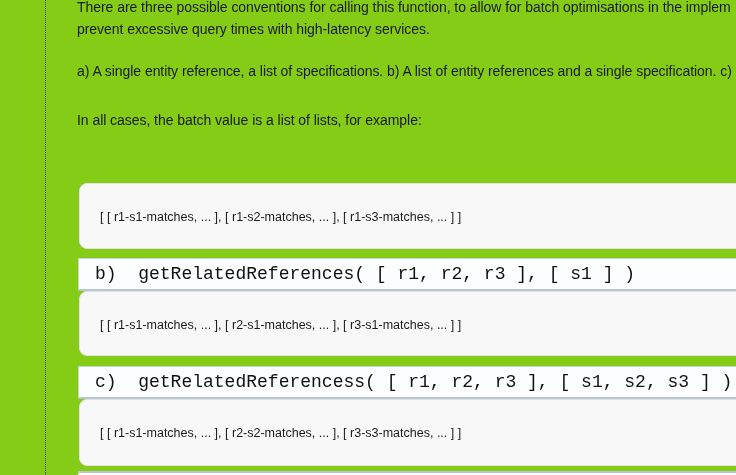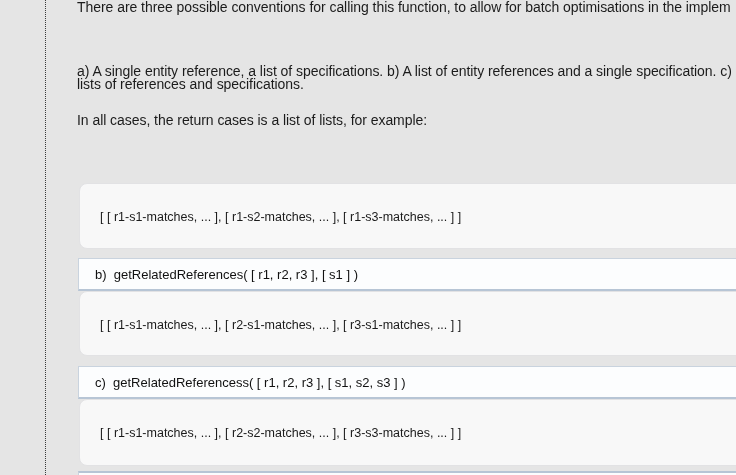--- a/index.html
+++ b/index.html
@@ -1,21 +1,21 @@
 <!DOCTYPE html>
 <html><head>
 <meta charset="utf-8">
 <style>
   html, body { margin: 0; padding: 0; background: #ffffff; }
   .viewport {
     position: relative;
     width: 736px;
     height: 475px;
     overflow: hidden;
-    background: #e5e5e5;
+    background: #84cc16;
     font-family: "Liberation Sans", sans-serif;
     color: #1b1b1b;
   }
   .dotted-line {
     position: absolute;
     left: 45px;
     top: 0;
     height: 475px;
     width: 0;
     border-left: 1px dotted #3a3a3a;
@@ -54,22 +54,22 @@
     height: 30px;
     background: #fcfdfe;
     border: 1px solid #c9d3de;
     border-bottom: 2px solid #b7c5d5;
     box-sizing: content-box;
     display: flex;
     align-items: center;
   }
   .call-box .mono {
     padding-left: 16px;
-    font-family: Liberation Sans, sans-serif;
-    font-size: 13px;
+    font-family: Liberation Mono, monospace;
+    font-size: 18px;
     white-space: pre;
     color: #111111;
   }
   .partial-box {
     position: absolute;
     left: 78px;
     top: 471px;
     width: 1000px;
     height: 12px;
     background: #fcfdfe;
@@ -79,25 +79,25 @@
   }
 </style>
 </head>
 <body>
 
 <div class="viewport">
 
   <div class="dotted-line"></div>
 
   <div class="txt" style="top:-4px;">There are three possible conventions for calling this function, to allow for batch optimisations in the implem</div>
+  <div class="txt" style="top:18px;">prevent excessive query times with high-latency services.</div>
 
   <div class="txt" style="top:60px;">a) A single entity reference, a list of specifications. b) A list of entity references and a single specification. c)</div>
-  <div class="txt" style="top:73px;">lists of references and specifications.</div>
 
-  <div class="txt" style="top:109px;">In all cases, the return cases is a list of lists, for example:</div>
+  <div class="txt" style="top:109px;">In all cases, the batch value is a list of lists, for example:</div>
 
 
   <div class="result-block" style="top:183px; height:66px;">
     <div class="code-line">[ [ r1-s1-matches, ... ], [ r1-s2-matches, ... ], [ r1-s3-matches, ... ] ]</div>
   </div>
 
   <div class="call-box" style="top:258px;">
     <div class="mono">b)  getRelatedReferences( [ r1, r2, r3 ], [ s1 ] )</div>
   </div>
 

